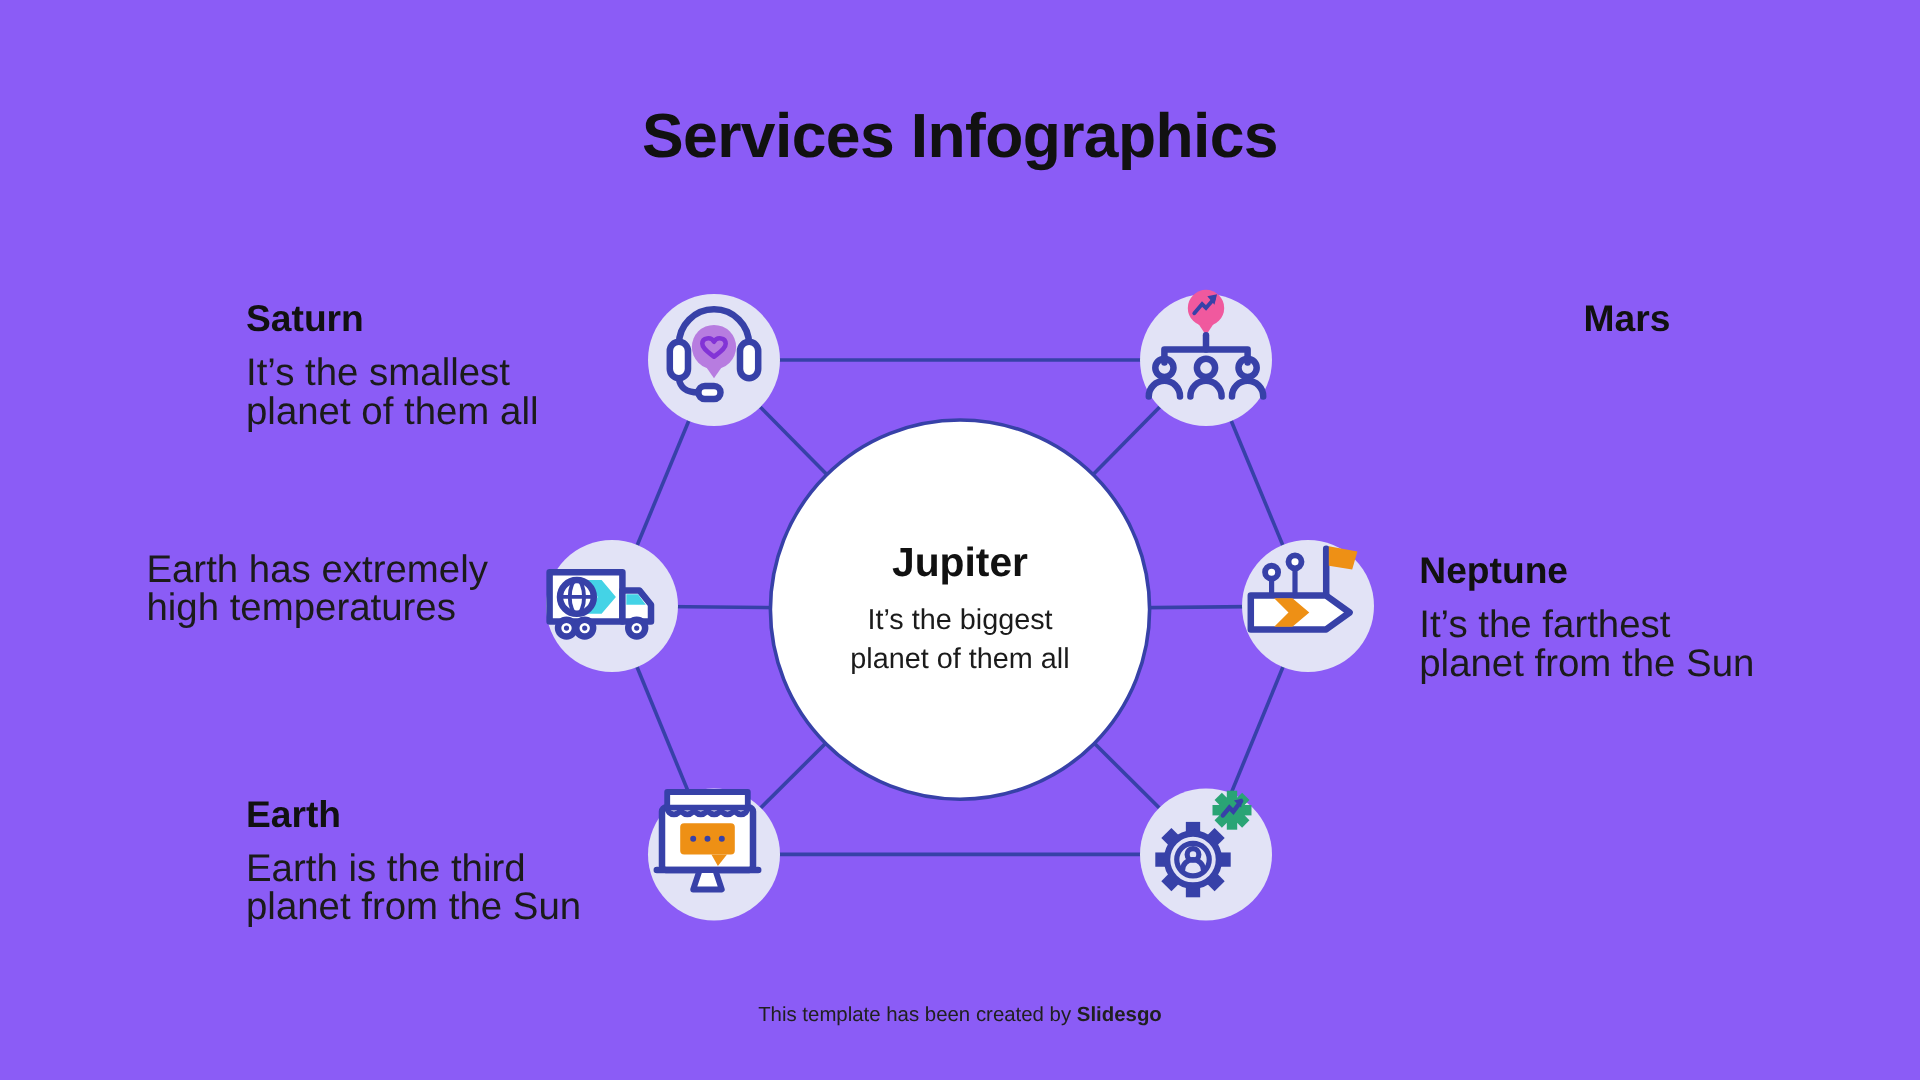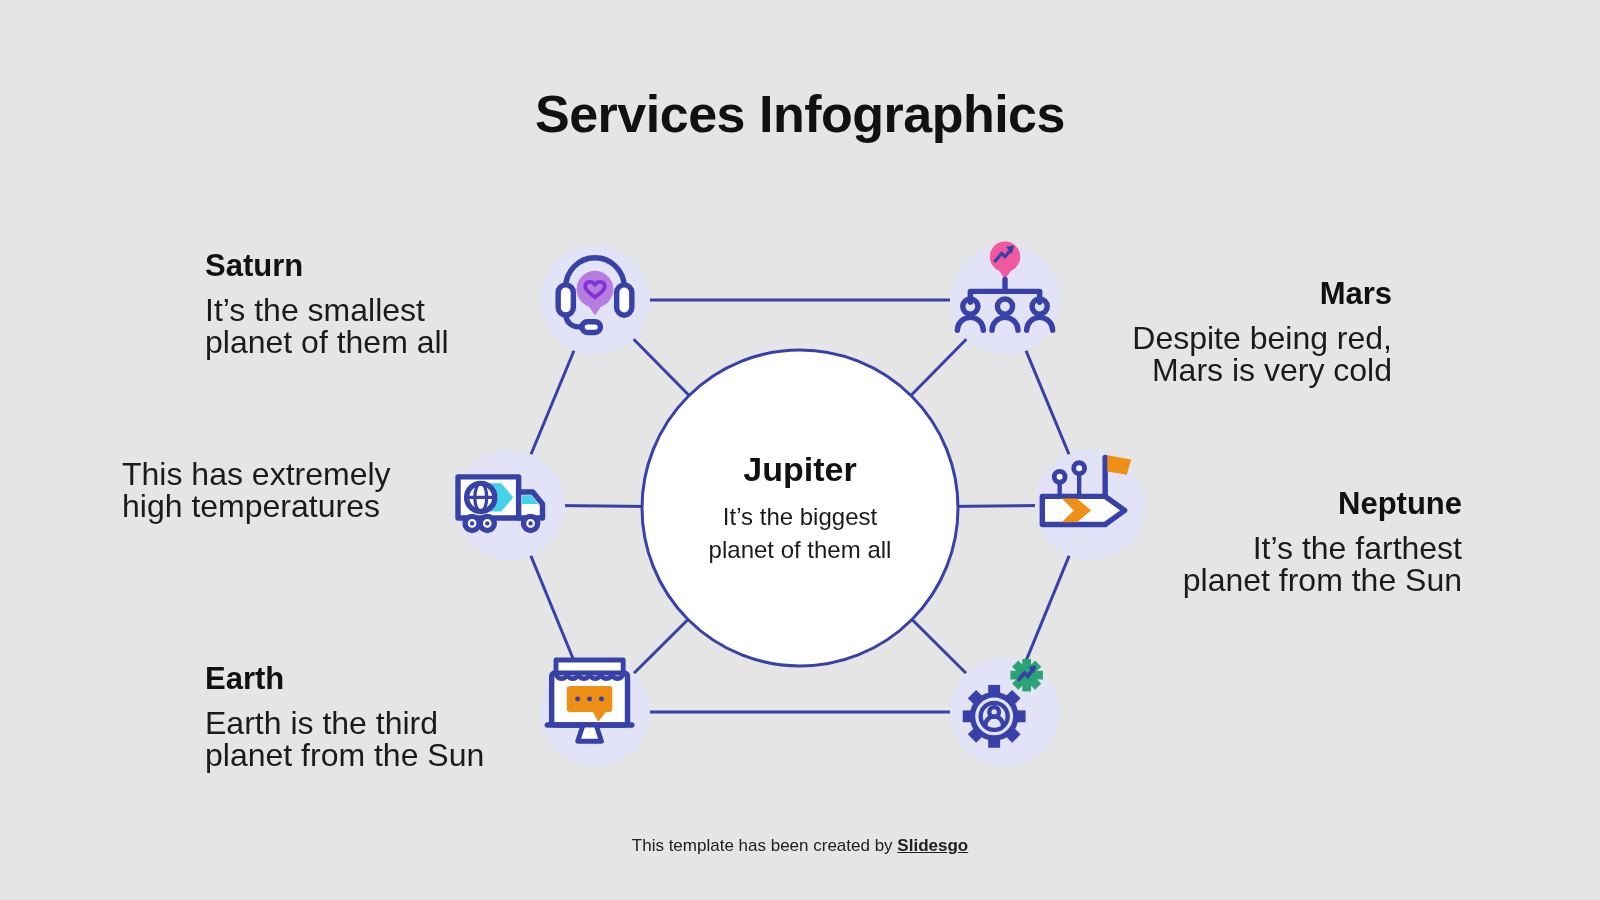--- a/index.html
+++ b/index.html
@@ -1,16 +1,16 @@
 <!DOCTYPE html>
 <html style="--line: #3741a8; --node_fill: #e2e3f6; --ink: #111111; --purple: #b77ce0; --purple_stroke: #8233d6; --pink: #f0599e; --cyan: #44d3e6; --orange: #ee9015; --green: #2aa475;"><head>
 <meta charset="utf-8">
 <style>
   html,body{margin:0;padding:0;background:#fff;}
-  .slide{position:relative;width:1600px;height:900px;background:#e5e5e5;overflow:hidden;
+  .slide{position:relative;width:1600px;height:900px;background:#8b5cf6;overflow:hidden;
          font-family:"Liberation Sans", sans-serif;}
   .bg-svg{position:absolute;left:0;top:0;width:1600px;height:900px;}
   h1.title{position:absolute;top:84px;left:0;right:0;margin:0;text-align:center;
            font-size:52px;line-height:60px;font-weight:bold;color:var(--ink,#111);
            letter-spacing:-0.5px;}
   
   .conn line{stroke:var(--line,#3741a8);stroke-width:3;}
   .node-c{fill:var(--node_fill,#e2e3f6);}
   .center-c{fill:#fff;stroke:var(--line,#3741a8);stroke-width:3;}
   
@@ -24,28 +24,28 @@
   .f-pink{fill:var(--pink,#f0599e);} .f-cyan{fill:var(--cyan,#44d3e6);}
   .f-orange{fill:var(--orange,#ee9015);} .f-green{fill:var(--green,#2aa475);}
   .f-purple{fill:var(--purple,#b77ce0);} .f-line{fill:var(--line,#3741a8);}
   .s-heart{stroke:var(--purple_stroke,#8233d6);stroke-width:3.5;fill:none;
            stroke-linecap:round;stroke-linejoin:round;}
   .icon{position:absolute;width:130px;height:130px;overflow:visible;}
   
   .node-label{position:absolute;color:var(--ink,#111);}
   .node-label h2{margin:0 0 10px 0;font-size:31px;line-height:36px;font-weight:bold;}
   .node-label p{margin:0;font-size:32px;line-height:32px;color:#1b1b1b;}
-  .node-label.right{text-align:right;margin-top:28px;}
+  .node-label.right{}
   .center-text{position:absolute;left:800px;top:508px;transform:translate(-50%,-50%);
                text-align:center;color:var(--ink,#111);white-space:nowrap;}
   .center-text h2{margin:0 0 12px 0;font-size:34px;line-height:38px;font-weight:bold;}
   .center-text p{margin:0;font-size:24px;line-height:33px;color:#1b1b1b;}
   .footer{position:absolute;left:0;right:0;top:834px;text-align:center;
           font-size:17px;line-height:24px;color:#202020;}
-  .footer .brand{font-weight:bold;text-decoration:underline;cursor:pointer;text-align:center;}
+  .footer .brand{font-weight:bold;cursor:pointer;text-align:center;}
 </style>
 </head>
 <body>
 
 <div class="slide">
 
   <h1 class="title">Services Infographics</h1>
 
   <svg class="bg-svg" viewBox="0 0 1600 900">
     <g class="conn">
@@ -178,25 +178,24 @@
       <span>planet of them all</span></p>
   </div>
 
   <div class="node-label" style="left:205px;top:248px">
     <h2>Saturn</h2>
     <p><span>It’s the smallest</span><br><span>planet of them all</span></p>
   </div>
 
   <div class="node-label right" style="right:208px;top:248px">
     <h2>Mars</h2>
-    <p><span>Despite being red,</span><br><span>Mars is very cold</span></p>
   </div>
 
   <div class="node-label" style="left:122px;top:458px">
-    <p><span>This has extremely</span><br><span>high temperatures</span></p>
+    <p><span>Earth has extremely</span><br><span>high temperatures</span></p>
   </div>
 
   <div class="node-label right" style="right:138px;top:458px">
     <h2>Neptune</h2>
     <p><span>It’s the farthest</span><br><span>planet from the Sun</span></p>
   </div>
 
   <div class="node-label" style="left:205px;top:661px">
     <h2>Earth</h2>
     <p><span>Earth is the third</span><br><span>planet from the Sun</span></p>

